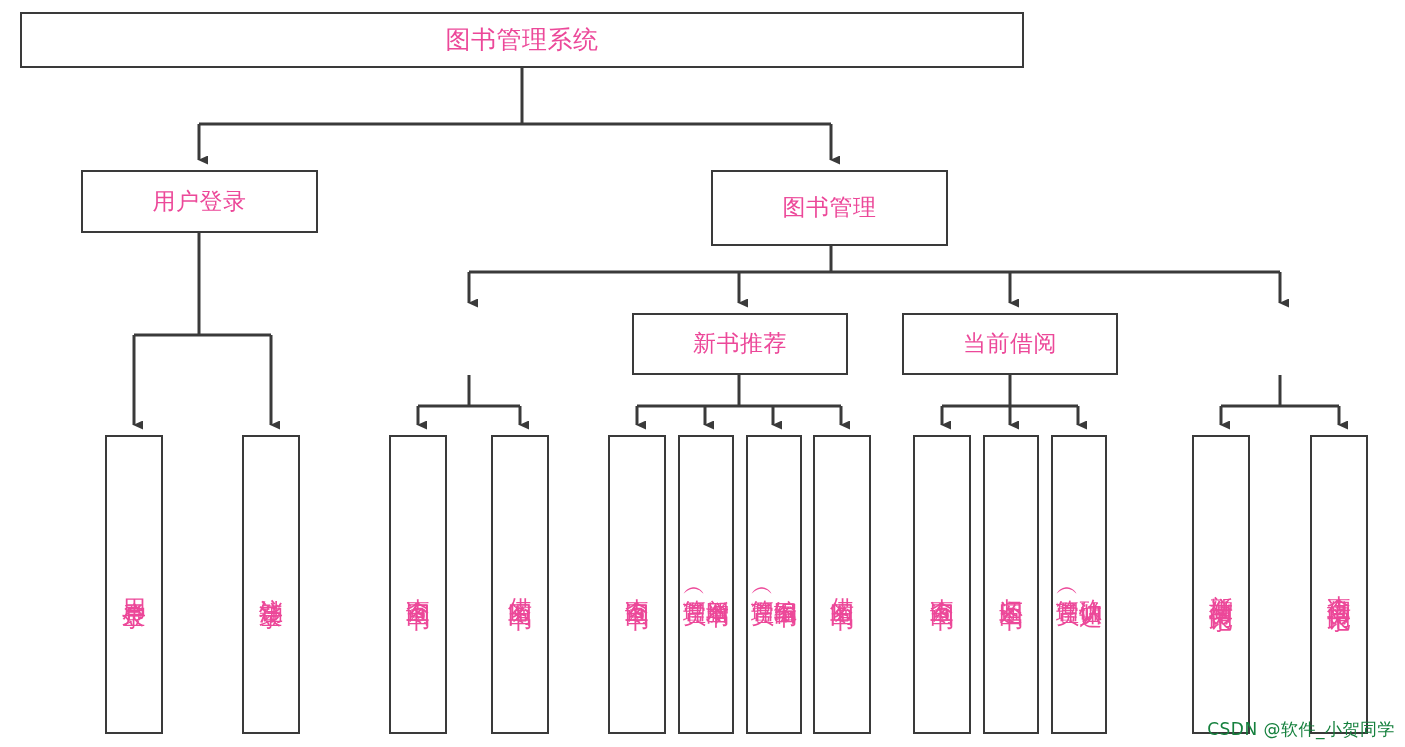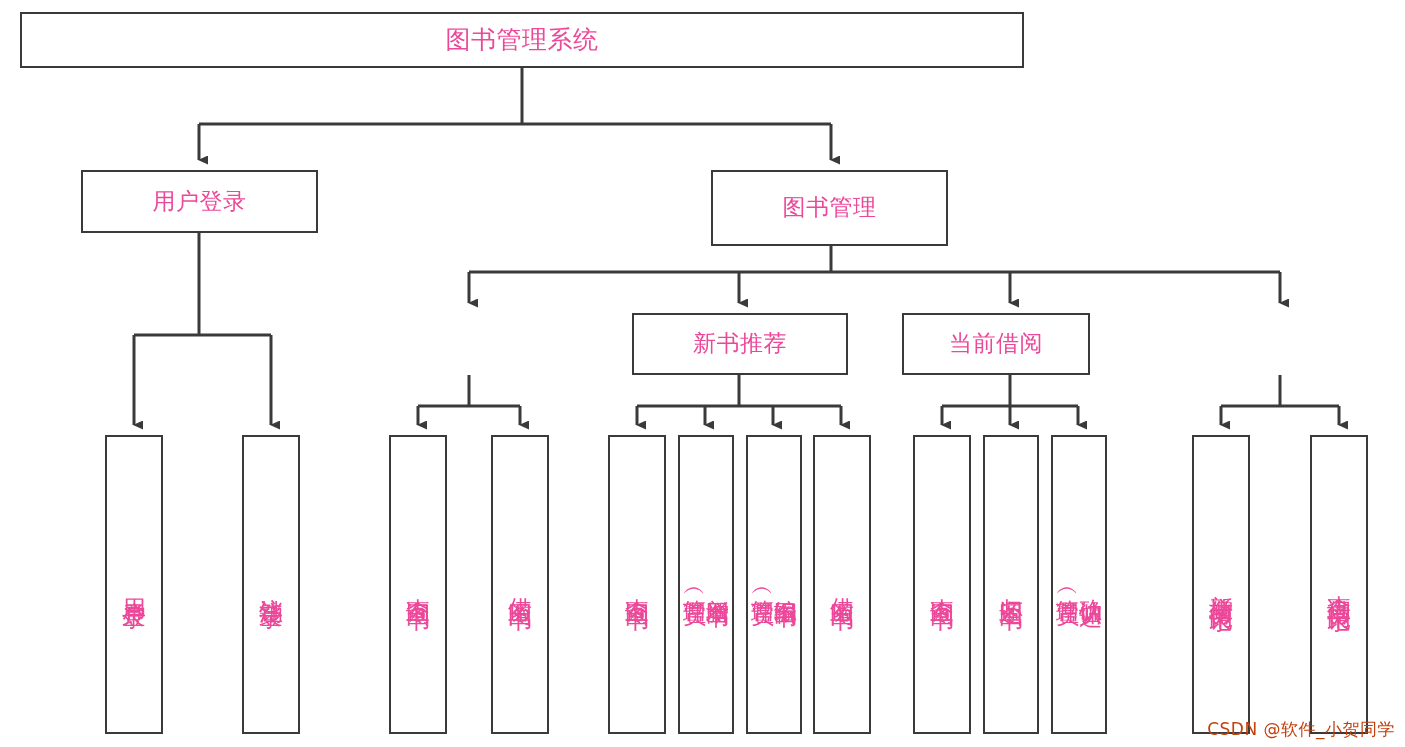--- a/index.html
+++ b/index.html
@@ -69,21 +69,21 @@
   }
   .node.vertical.two-col .node-label {
     font-size: 23px;
     letter-spacing: 2px;
   }
   #watermark {
     position: absolute;
     right: 10px;
     bottom: 6px;
     font-size: 17px;
-    color: #c2410c;
+    color: #15803d;
     letter-spacing: 0.5px;
     white-space: nowrap;
     font-family: "DejaVu Sans", "Liberation Sans", sans-serif;
   }
 </style>
 </head>
 <body>
 
 <div id="diagram-root">
 
@@ -144,21 +144,21 @@
   <div class="node horizontal" style="left:81px; top:170px; width:237px; height:63px;">
     <span class="node-label">用户登录</span>
   </div>
   <div class="node horizontal" style="left:711px; top:170px; width:237px; height:76px;">
     <span class="node-label">图书管理</span>
   </div>
 
   <div class="node horizontal" style="left:632px; top:313px; width:216px; height:62px;">
     <span class="node-label">新书推荐</span>
   </div>
-  <div class="node horizontal" style="left:902px; top:313px; width:188px; height:62px;">
+  <div class="node horizontal" style="left:902px; top:313px; width:216px; height:62px;">
     <span class="node-label">当前借阅</span>
   </div>
 
   <div class="node vertical" style="left:105px; top:435px; width:58px; height:299px;">
     <span class="node-label">用户登录</span>
   </div>
   <div class="node vertical" style="left:242px; top:435px; width:58px; height:299px;">
     <span class="node-label">注销登录</span>
   </div>
 

